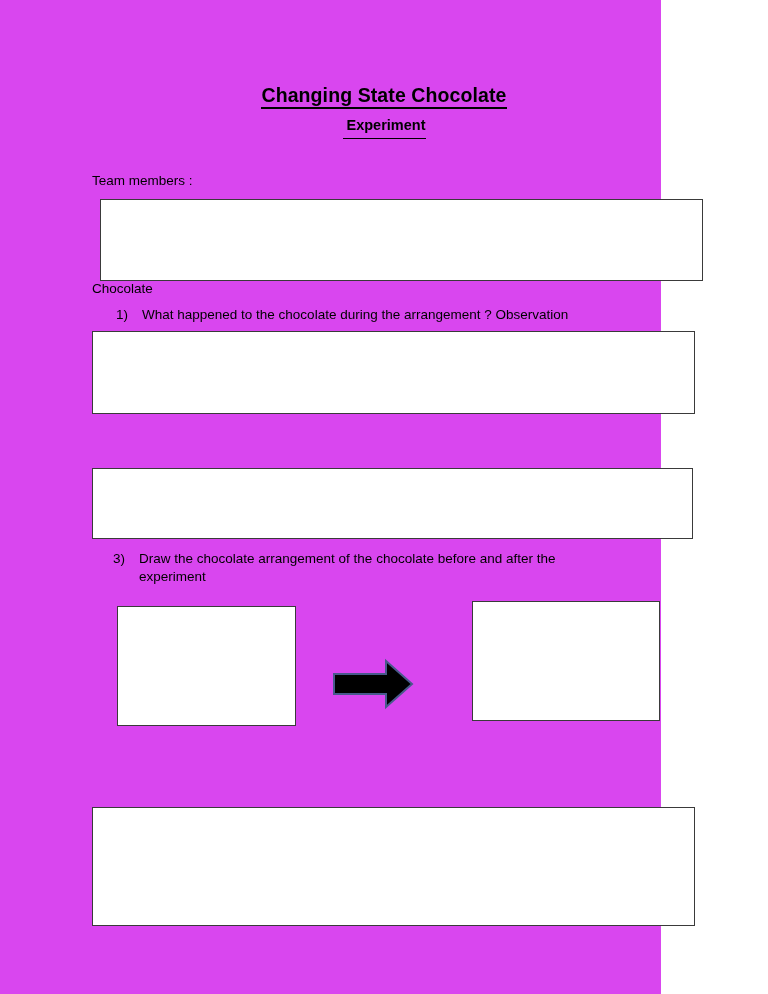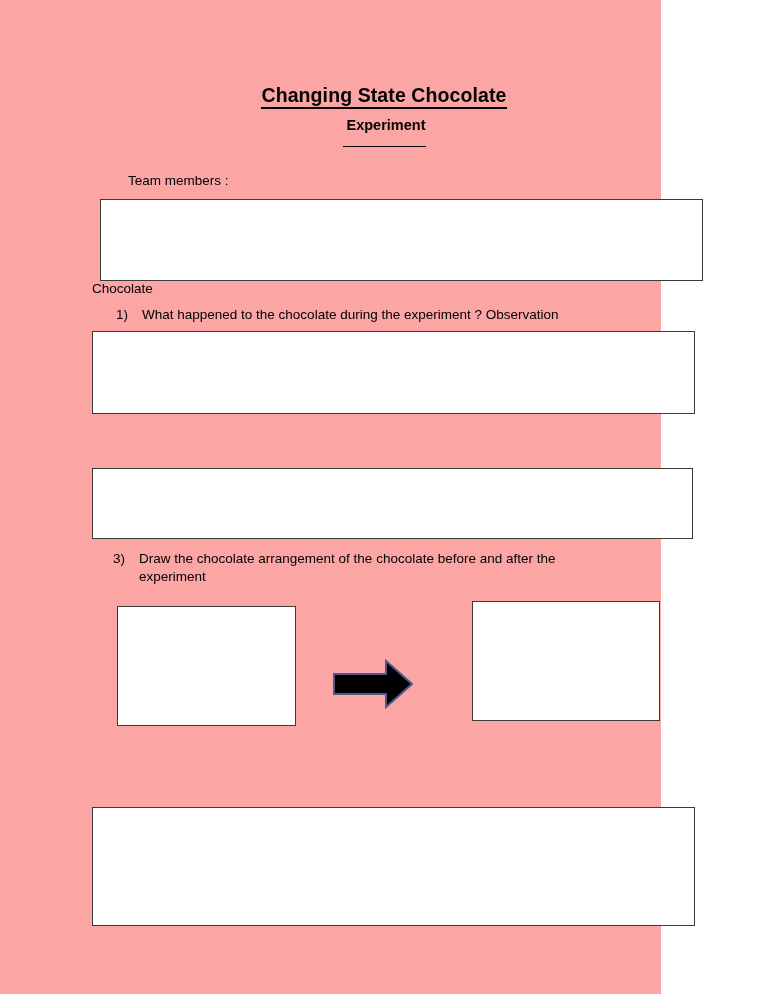--- a/index.html
+++ b/index.html
@@ -16,21 +16,21 @@
     color: #000000;
     overflow: hidden;
   }
 
   .page {
     position: absolute;
     left: 0;
     top: 0;
     width: 661px;
     height: 994px;
-    background: #fca5a5;
+    background: #d946ef;
   }
 
   
   .doc-title {
     position: absolute;
     left: 0;
     top: 83px;
     width: 768px;
     text-align: center;
     font-size: 19.5px;
@@ -48,33 +48,33 @@
     left: 0;
     top: 116px;
     width: 768px;
     text-align: center;
     font-size: 14.5px;
     font-weight: bold;
     line-height: 19px;
   }
   .doc-subtitle span.u {
     border-bottom: 1.6px solid #000;
-    padding-bottom: 13px;
+    padding-bottom: 5px;
     white-space: pre;
   }
 
   
   .label {
     position: absolute;
     font-size: 13.5px;
     line-height: 18px;
     white-space: pre;
   }
 
-  .team-label { left: 92px; top: 172px; margin-left: 36px; }
+  .team-label { left: 92px; top: 172px; }
   .question-label { left: 92px; top: 280px; }
 
   
   .box {
     position: absolute;
     background: #ffffff;
     border: 1.3px solid #3a3a3a;
     box-sizing: border-box;
   }
 
@@ -138,21 +138,21 @@
   <div class="doc-title"><span class="u">Changing State Chocolate</span></div>
 
   <div class="doc-subtitle"><span class="u"> Experiment</span></div>
 
   <div class="label team-label">Team members :</div>
 
   <div class="box box-team"></div>
 
   <div class="label question-label">Chocolate</div>
 
-  <div class="q-item q1"><span class="num">1)</span><span class="q-text">What happened to the chocolate during the experiment ? Observation</span></div>
+  <div class="q-item q1"><span class="num">1)</span><span class="q-text">What happened to the chocolate during the arrangement ? Observation</span></div>
   <div class="box box-q1"></div>
 
   <div class="box box-q2"></div>
 
   <div class="q-item q3"><span class="num">3)</span><span class="q-text">Draw the chocolate arrangement of the chocolate before and after the experiment</span></div>
 
   <div class="box draw-box-before"></div>
 
   <div class="arrow-wrap">
     <svg width="86" height="54" viewBox="0 0 86 54" xmlns="http://www.w3.org/2000/svg" aria-hidden="true">

